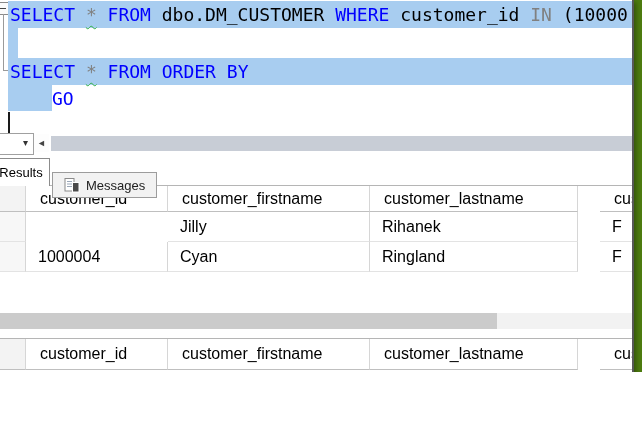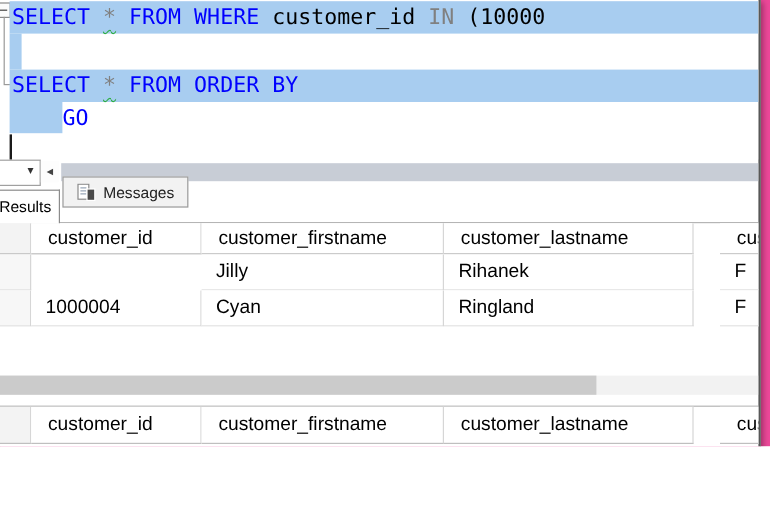--- a/index.html
+++ b/index.html
@@ -1,16 +1,16 @@
 <!DOCTYPE html>
 <html><head>
 <meta charset="utf-8">
 <style>
   html,body{margin:0;padding:0;background:#fff;}
-  .stage{position:relative;width:642px;height:372px;background:#ec4899;overflow:hidden;
+  .stage{position:relative;width:642px;height:372px;background:#4d7c0f;overflow:hidden;
          font-family:"Liberation Sans",sans-serif;}
   .shot{position:absolute;left:0;top:0;width:632px;height:433px;background:#fff;overflow:hidden;
         border-right:2px solid #585858;border-bottom:2px solid #585858;
         box-shadow:2px 2px 5px rgba(0,0,0,.35);}
   
   .editor{position:absolute;left:0;top:0;width:100%;height:133px;background:#fff;}
   .fold-box{position:absolute;left:-5px;top:2px;width:12px;height:11px;background:#fbfbfb;
             border:1px solid #8a8a8a;}
   .fold-box .minus{position:absolute;left:2px;right:2px;top:5px;height:1px;background:#444;}
   .fold-line{position:absolute;left:3px;top:14px;width:1px;height:56px;background:#9a9a9a;}
@@ -34,21 +34,21 @@
             border:1px solid #a0a0a0;}
   .zoom-box .arrow{position:absolute;right:5px;top:3px;font-size:10px;color:#333;line-height:12px;}
   .hs-left{position:absolute;left:34px;top:134px;width:15px;height:18px;color:#444;font-size:9px;
            display:flex;align-items:center;justify-content:center;background:#fdfdfd;}
   .hs-thumb-ed{position:absolute;left:51px;top:136px;right:0;height:15px;background:#c8cdd6;}
   
   .tabstrip-line{position:absolute;left:0;top:185px;width:100%;height:1px;background:#b5b5b5;}
   .tab-results{position:absolute;left:-8px;top:158px;width:58px;height:28px;background:#fff;
                border:1px solid #8c8c8c;border-bottom:none;z-index:3;box-sizing:border-box;
                display:flex;align-items:center;justify-content:center;font-size:13px;color:#000;}
-  .tab-messages{position:absolute;left:52px;top:147px;height:26px;background:#f2f2f2;
+  .tab-messages{position:absolute;left:52px;top:172px;height:26px;background:#f2f2f2;
                 border:1px solid #9c9c9c;box-sizing:border-box;display:flex;align-items:center;
                 gap:6px;padding:0 11px;font-size:13px;color:#222;z-index:2;}
   
   .cell{position:absolute;box-sizing:border-box;border-right:1px solid #d6d6d6;overflow:hidden;
         font-size:16px;color:#000;display:flex;align-items:center;background:#fff;}
   .hcell{border-bottom:1px solid #bfbfbf;padding-left:14px;}
   .dcell{border-bottom:1px solid #e3e3e3;padding-left:12px;}
   .rowhdr{background:#f7f7f7;}
   .corner{background:#f3f3f3;}
   .c0{left:0;width:26px;}
@@ -76,20 +76,21 @@
       <div class="fold-box">
           <span class="minus"></span>
         </div>
       <div class="fold-line"></div>
       <div class="fold-tick"></div>
 
       <div class="eline l1 sel-bg">
         <span class="kw">SELECT</span>
         <span class="op sq-green">*</span>
         <span class="kw">FROM</span>
+        <span class="pl">dbo.DM_CUSTOMER</span>
         <span class="kw">WHERE</span>
         <span class="pl">customer_id</span>
         <span class="op">IN</span>
         <span class="pl">(10000</span>
       </div>
 
       <div class="eline l2 sel-bg"></div>
 
       <div class="eline l3 sel-bg">
         <span class="kw">SELECT</span>

